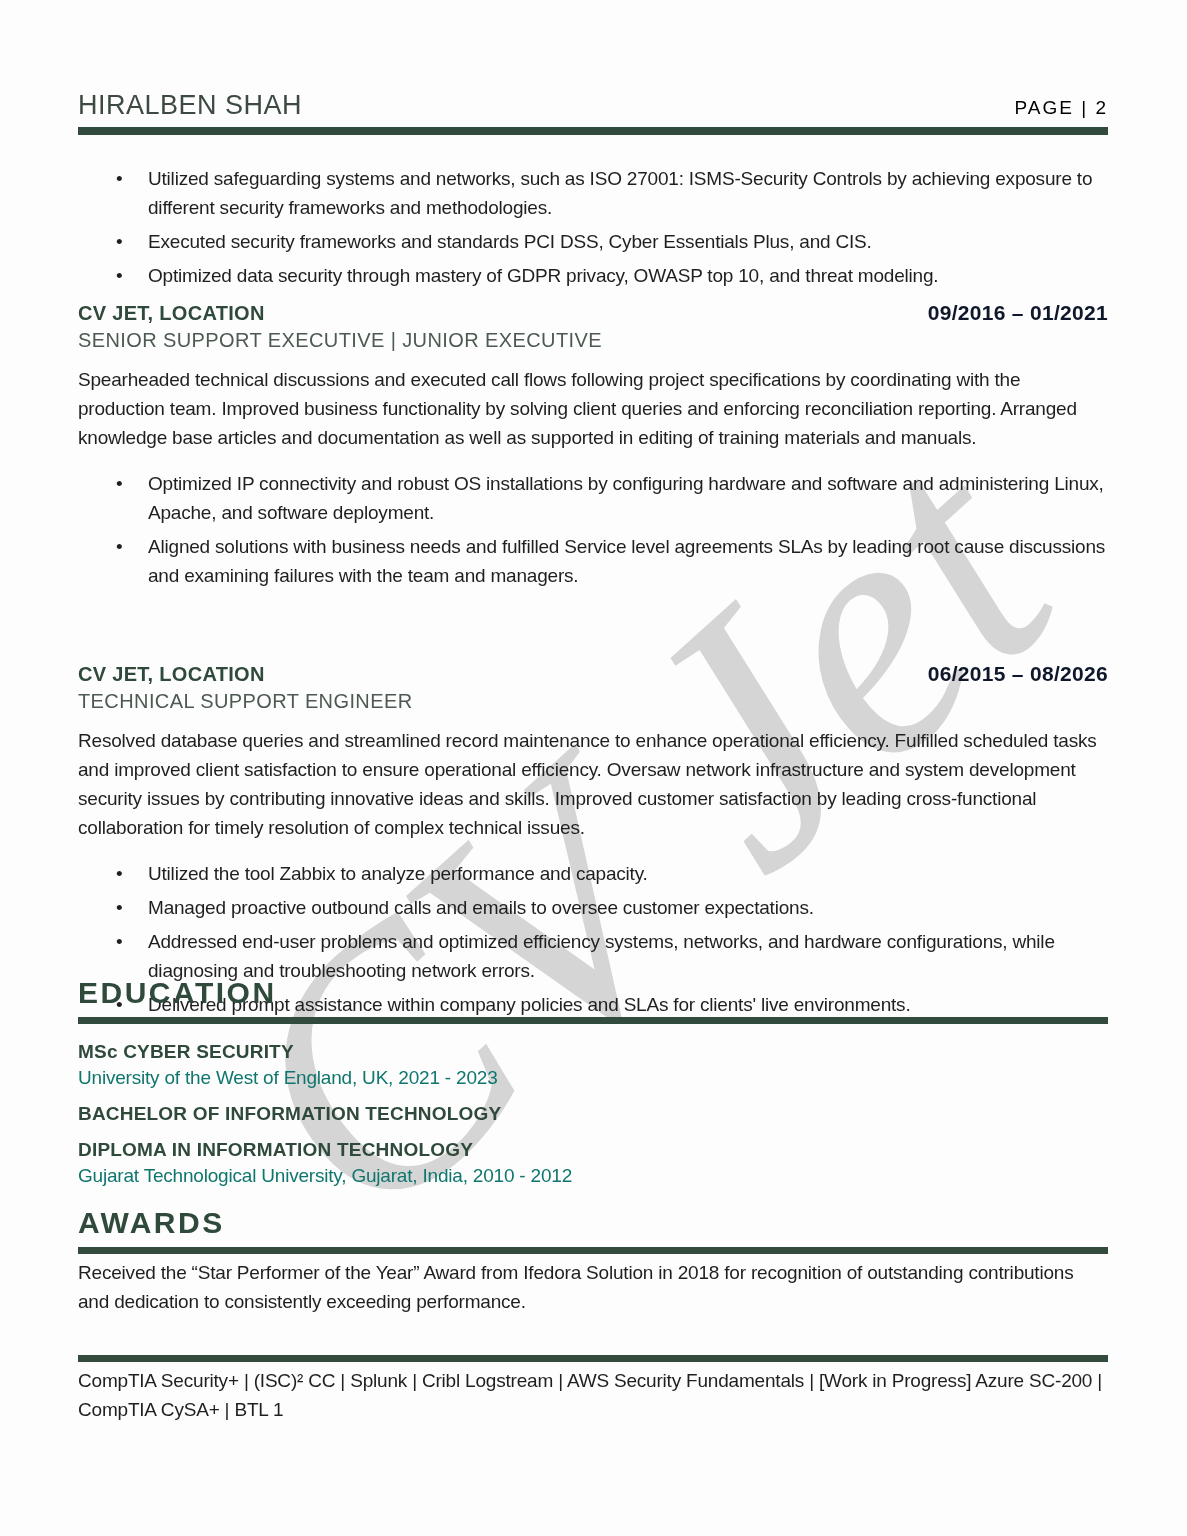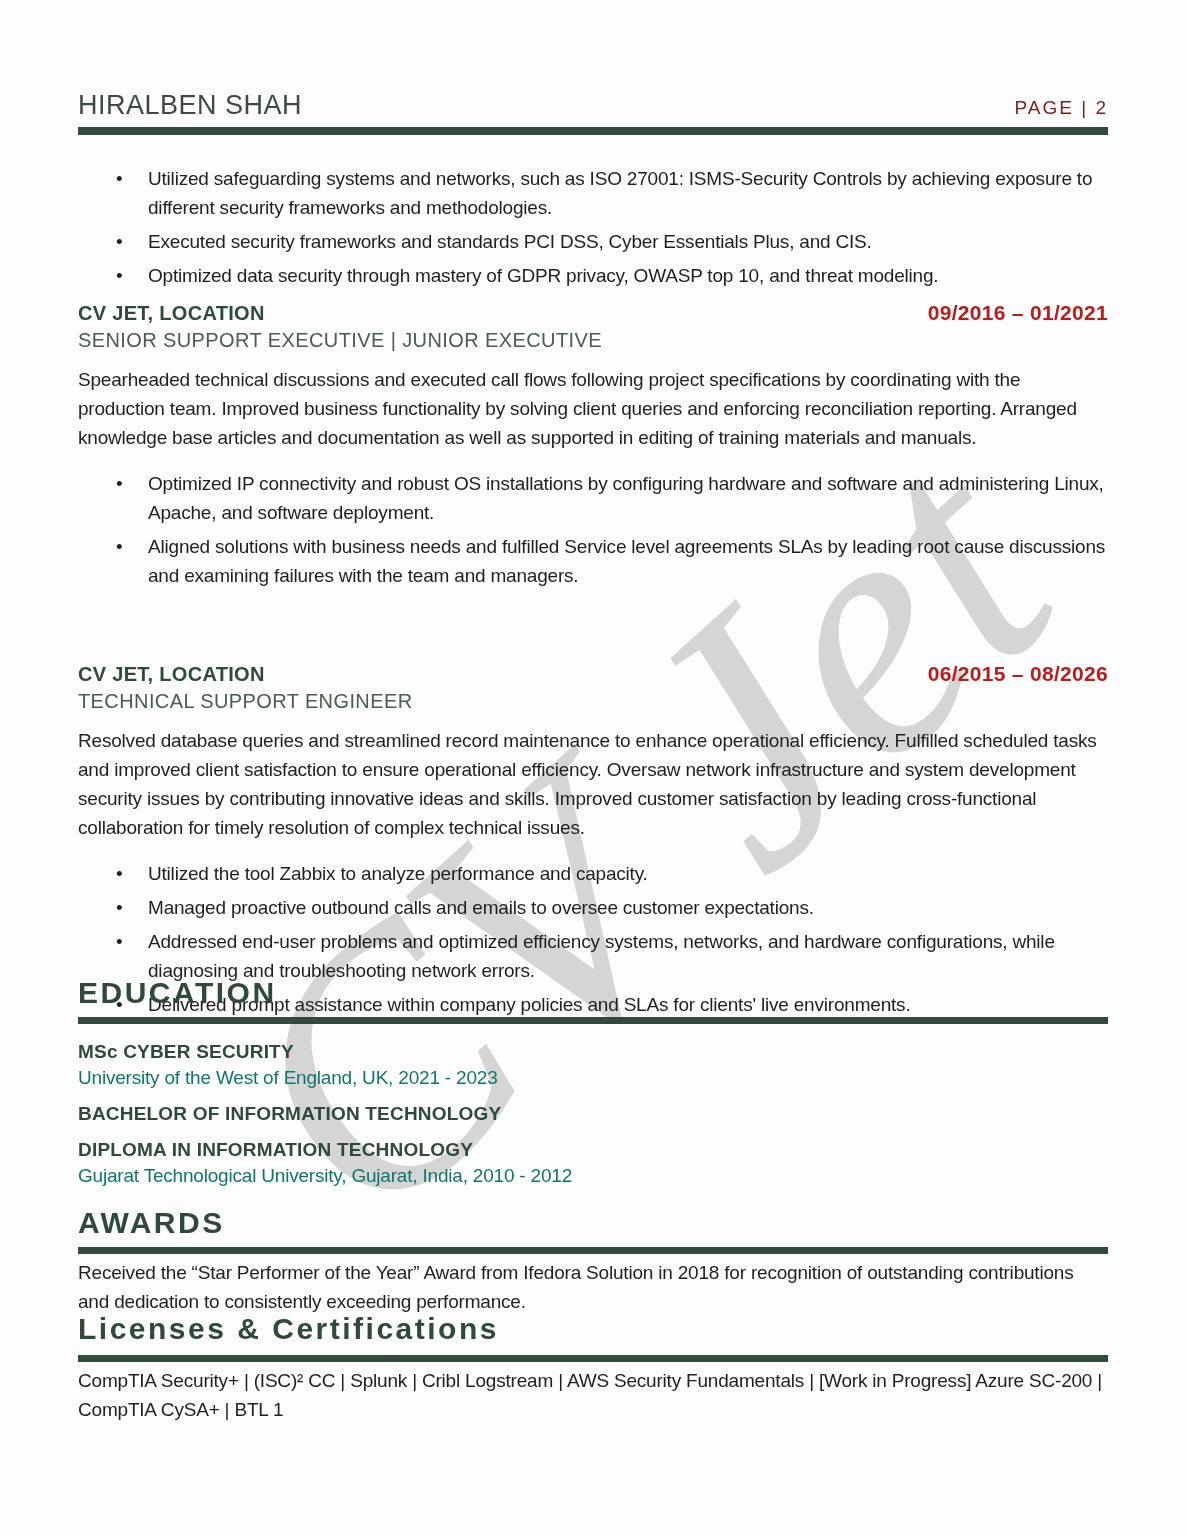--- a/index.html
+++ b/index.html
@@ -43,21 +43,21 @@
   .abs { position: absolute; left: 0; right: 0; }
 
   
   .header-row { top: 90px; display: flex; justify-content: space-between; align-items: flex-end; }
   .name {
     font-size: 27px; letter-spacing: 0.5px;
     color: #3d4a42; font-weight: 400;
   }
   .pagelabel {
     font-size: 19px; letter-spacing: 2px;
-    color: #7f1d1d; font-weight: 400;
+    color: #000000; font-weight: 400;
     padding-bottom: 2px;
   }
   .rule { background: #324b3c; height: 7px; }
   .header-rule { top: 127px; height: 8px; }
 
   
   .bodytext, .bullets li {
     font-size: 19px; line-height: 29px; letter-spacing: -0.2px;
     color: #1f1f1f;
   }
@@ -74,21 +74,21 @@
   .job { }
   .job-0 { top: 301px; }
   .job-1 { top: 662px; }
   .job-head { display: flex; justify-content: space-between; align-items: baseline; }
   .company {
     font-size: 20px; font-weight: 700; letter-spacing: 0.3px;
     color: #2f4a3b;
   }
   .dates {
     font-size: 21px; font-weight: 700; letter-spacing: 0.3px;
-    color: #b91c1c;
+    color: #0f172a;
   }
   .job-title {
     margin-top: 4px;
     font-size: 20px; font-weight: 400; letter-spacing: 0.4px;
     color: #4d5a51;
   }
   .summary { margin: 13px 0 17px 0; }
 
   
   .sec-heading {
@@ -182,20 +182,17 @@
         <div class="school">Gujarat Technological University, Gujarat, India, 2010 - 2012</div>
       </div>
     </div>
 
     <div class="abs awards-heading-block">
       <h2 class="sec-heading">AWARDS</h2>
     </div>
     <div class="abs rule awards-rule"></div>
     <p class="abs bodytext awards-text">Received the “Star Performer of the Year” Award from Ifedora Solution in 2018 for recognition of outstanding contributions and dedication to consistently exceeding performance.</p>
 
-    <div class="abs lic-heading-block">
-      <h2 class="sec-heading">Licenses &amp; Certifications</h2>
-    </div>
     <div class="abs rule lic-rule"></div>
     <p class="abs bodytext lic-text">CompTIA Security+ | (ISC)² CC | Splunk | Cribl Logstream | AWS Security Fundamentals | [Work in Progress] Azure SC-200 | CompTIA CySA+ | BTL 1</p>
 
   </div>
 </div>
 
 </body></html>

